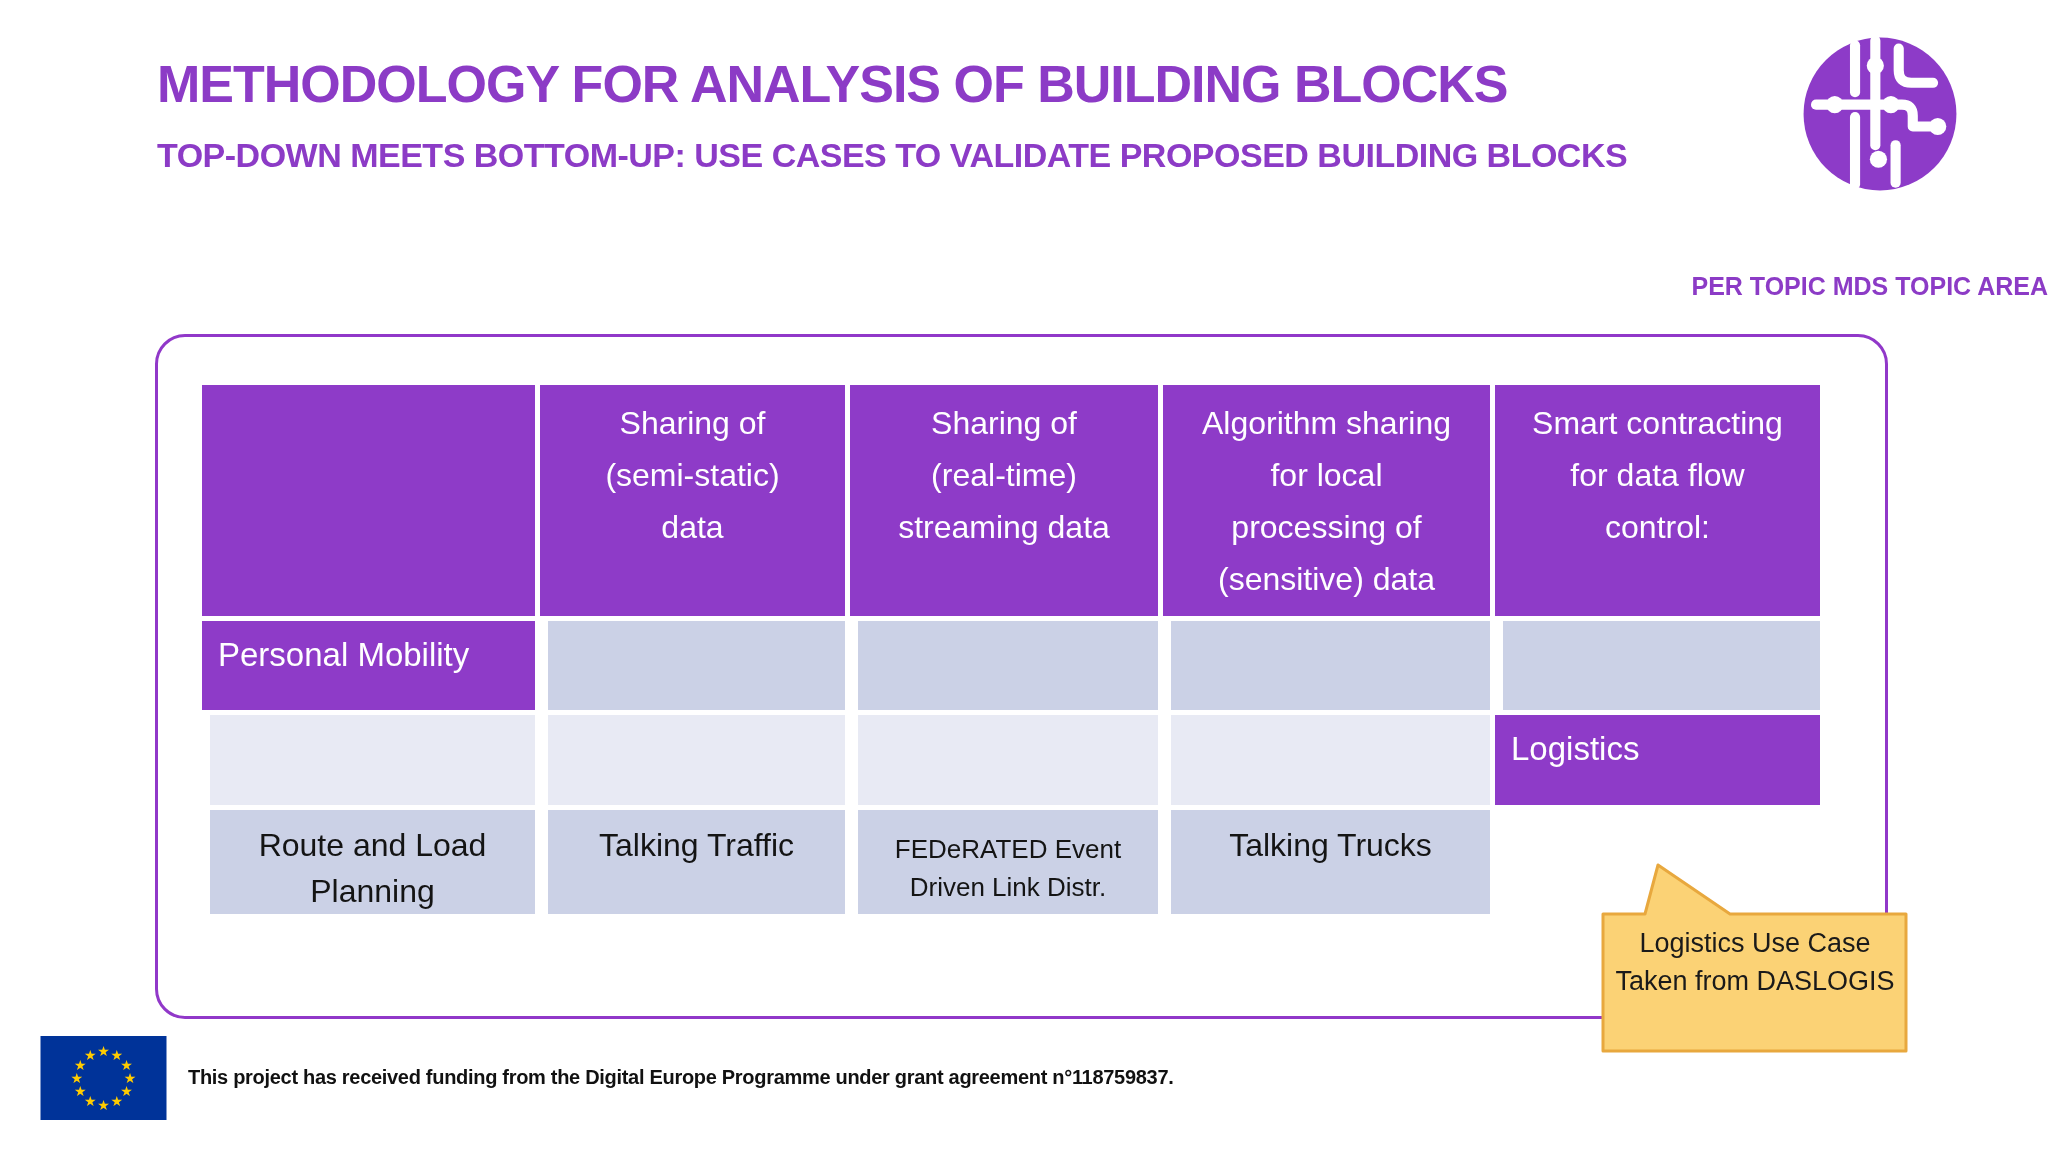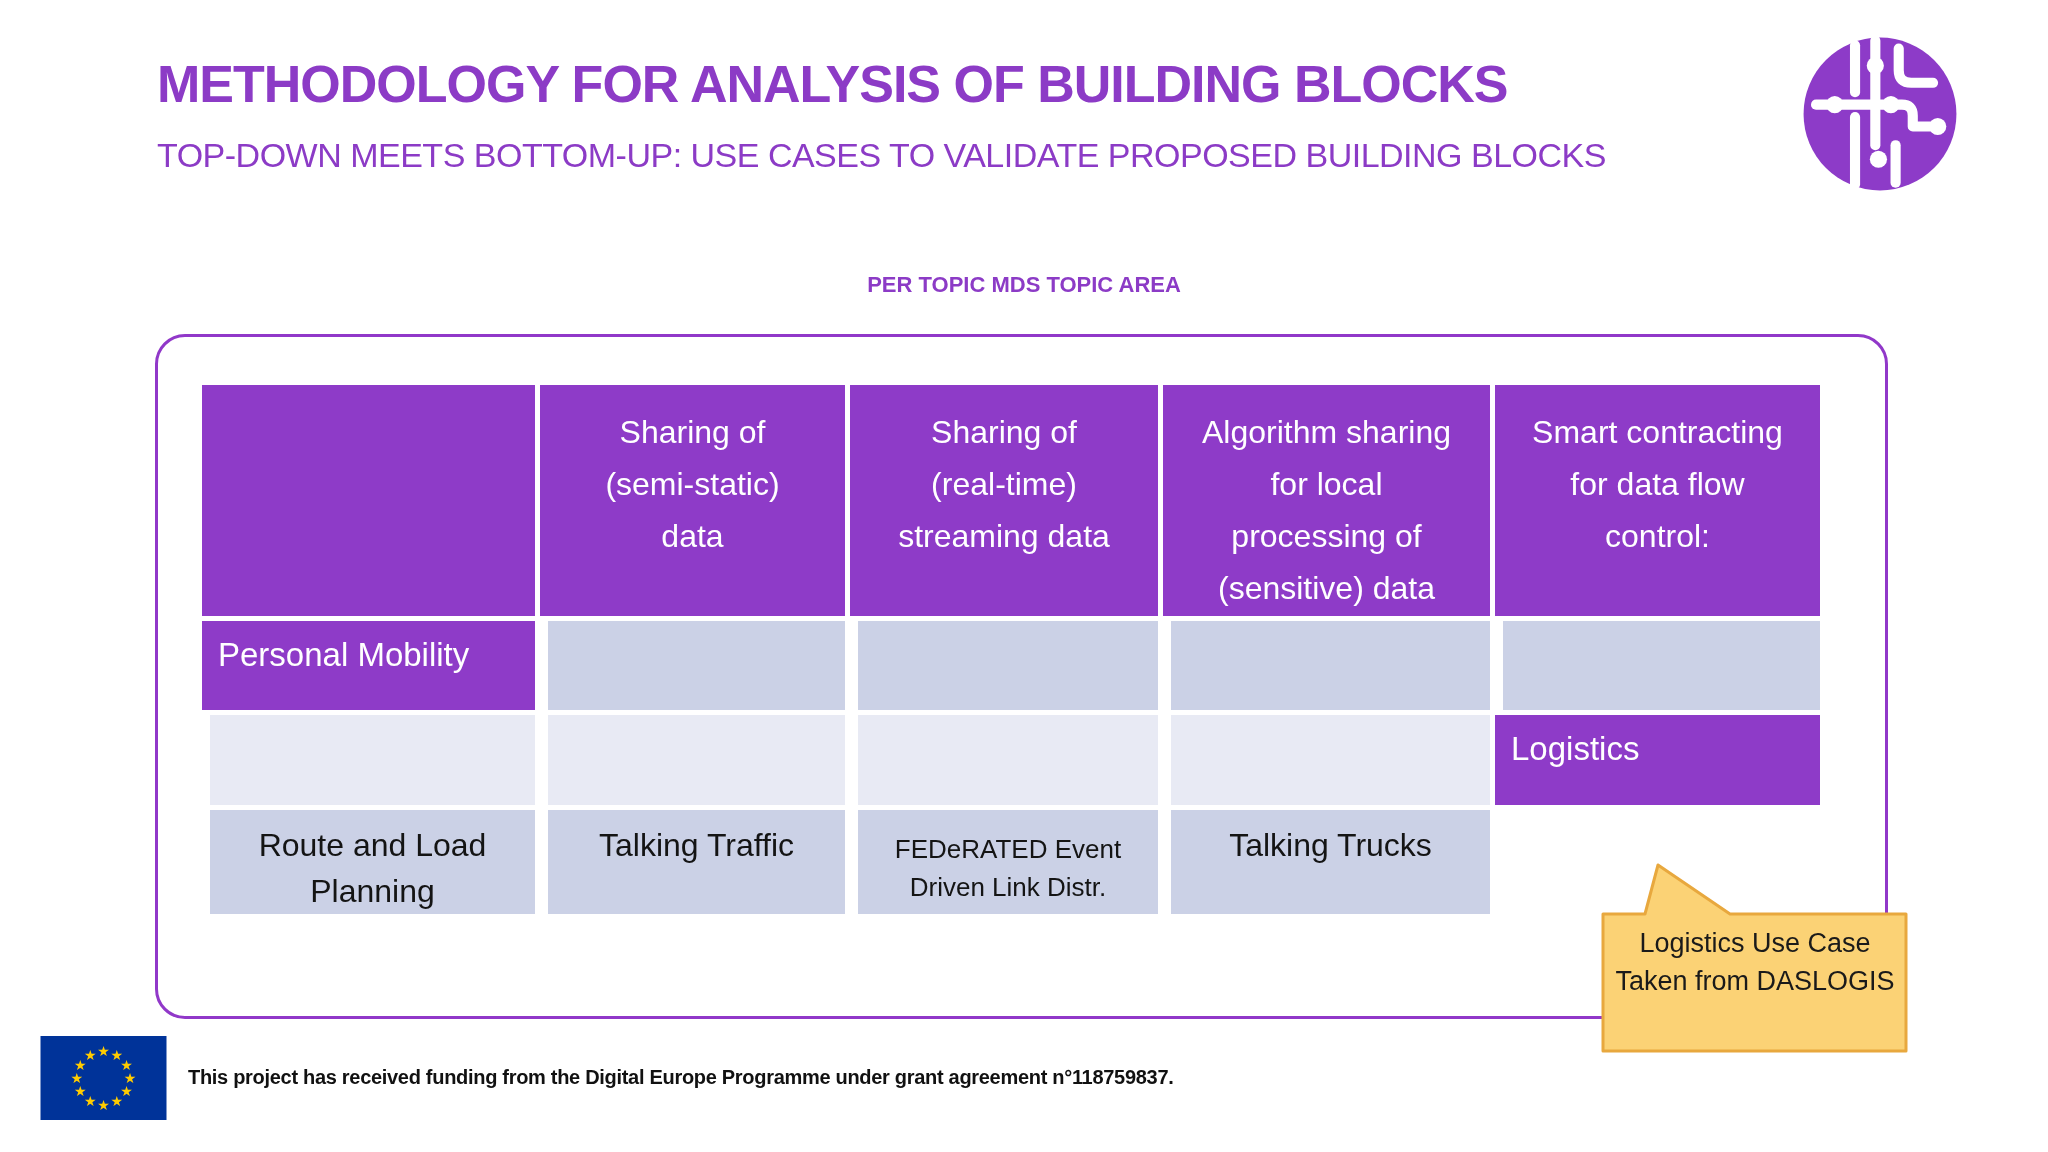--- a/index.html
+++ b/index.html
@@ -6,45 +6,45 @@
   .slide{
     position:relative; width:2048px; height:1152px; background:#ffffff;
     font-family:"Liberation Sans", sans-serif; overflow:hidden;
   }
   .title{
     position:absolute; left:157px; top:54px; width:1700px;
     font-size:52px; font-weight:700; letter-spacing:-1px; color:#8C3BC6;
   }
   .subtitle{
     position:absolute; left:157px; top:136px; width:1700px;
-    font-size:34px; font-weight:400; letter-spacing:-0.5px; color:#8C3BC6;
+    font-size:34px; font-weight:700; letter-spacing:-0.5px; color:#8C3BC6;
   }
   .logo{ position:absolute; left:1802px; top:36px; width:156px; height:156px; }
   .heading{
     position:absolute; left:0; right:0; top:226px; text-align:center;
     font-size:32px; font-weight:800; color:#8C3BC6;
   }
   .subheading{
-    position:absolute; left:0; right:0; top:272px; text-align:center;
-    font-size:22px; font-weight:800; color:#8C3BC6;
+    position:absolute; left:0; right:0; top:272px; text-align:right;
+    font-size:25px; font-weight:800; color:#8C3BC6;
   }
   .frame{
     position:absolute; left:155px; top:334px; width:1727px; height:679px;
     border:3px solid #9138C9; border-radius:30px; background:transparent;
   }
   .table{
     position:absolute; left:202px; top:385px;
     display:grid;
     grid-template-columns:333px 305px 308px 327px 325px;
     grid-template-rows:231px 89px 90px 104px;
     gap:5px;
   }
   .th{
     background:#8E3BC8; color:#ffffff; text-align:center;
-    font-size:32px; line-height:52px; padding-top:21px;
+    font-size:32px; line-height:52px; padding-top:12px;
     white-space:pre-line;
   }
   .rl{
     background:#8E3BC8; color:#ffffff;
     font-size:33px; line-height:47px; padding:10px 0 0 16px;
   }
   .cell{
     color:#141414; text-align:center; font-size:32px; line-height:46px;
     padding-top:12px; white-space:pre-line;margin-left:8px;
   }

